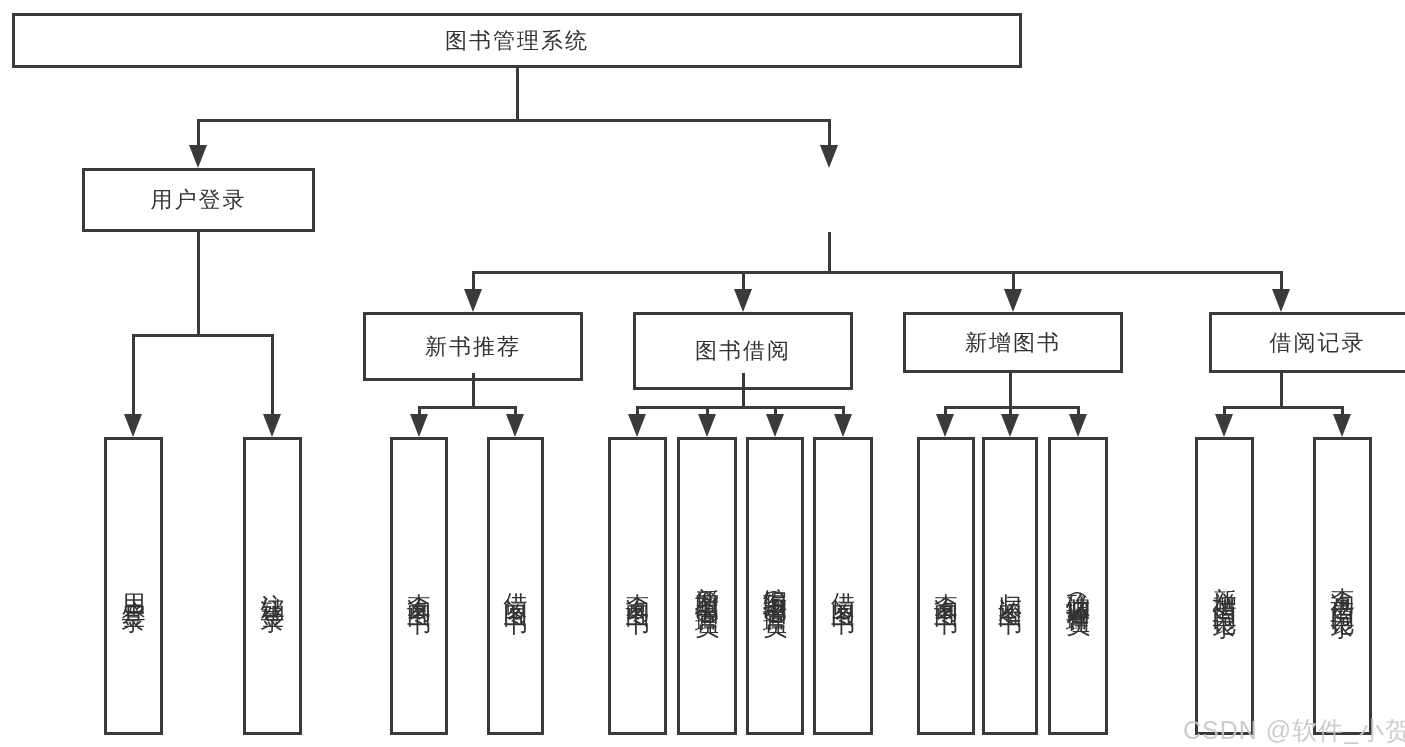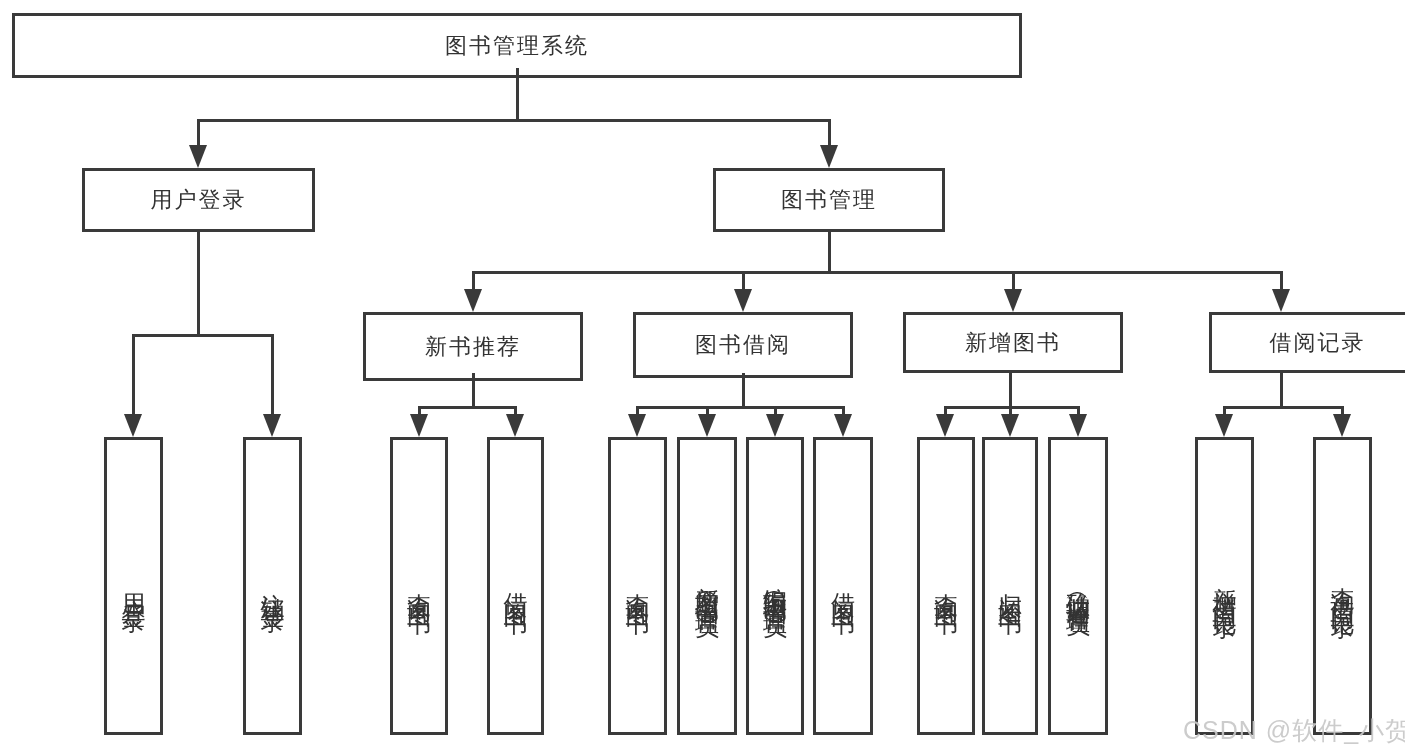--- a/index.html
+++ b/index.html
@@ -59,44 +59,43 @@
     white-space: nowrap;
     z-index: 5;
     letter-spacing: 1px;
   }
 </style>
 </head>
 <body>
 
 <div class="canvas">
 
-  <div class="node h-node" style="left:12px; top:13px; width:1010px; height:65px;">图书管理系统</div>
+  <div class="node h-node" style="left:12px; top:13px; width:1010px; height:55px;">图书管理系统</div>
 
   <div class="line" style="left:516px; top:68px; width:3px; height:53px;"></div>
   <div class="line" style="left:197px; top:119px; width:634px; height:3px;"></div>
   <div class="arrow" style="left:190px; top:119px; height:49px;"></div>
   <div class="arrow" style="left:821px; top:119px; height:49px;"></div>
 
   <div class="node h-node" style="left:82px; top:168px; width:233px; height:64px;">用户登录</div>
-  <div class="node h-node" style="left:713px; top:168px; width:232px; height:64px;">图书管理</div>
 
   <div class="line" style="left:197px; top:232px; width:3px; height:104px;"></div>
   <div class="line" style="left:132px; top:334px; width:142px; height:3px;"></div>
   <div class="arrow" style="left:125px; top:334px; height:103px;"></div>
   <div class="arrow" style="left:264px; top:334px; height:103px;"></div>
 
   <div class="line" style="left:828px; top:232px; width:3px; height:41px;"></div>
   <div class="line" style="left:472px; top:271px; width:811px; height:3px;"></div>
   <div class="arrow" style="left:465px; top:271px; height:41px;"></div>
   <div class="arrow" style="left:735px; top:271px; height:41px;"></div>
   <div class="arrow" style="left:1005px; top:271px; height:41px;"></div>
   <div class="arrow" style="left:1273px; top:271px; height:41px;"></div>
 
   <div class="node h-node" style="left:363px; top:312px; width:220px; height:69px;">新书推荐</div>
-  <div class="node h-node" style="left:633px; top:312px; width:220px; height:66px;">图书借阅</div>
+  <div class="node h-node" style="left:633px; top:312px; width:220px; height:78px;">图书借阅</div>
   <div class="node h-node" style="left:903px; top:312px; width:220px; height:61px;">新增图书</div>
   <div class="node h-node" style="left:1173px; top:312px; width:217px; height:61px;margin-left:36px;">借阅记录</div>
 
   <div class="line" style="left:472px; top:373px; width:3px; height:35px;"></div>
   <div class="line" style="left:418px; top:406px; width:99px; height:3px;"></div>
   <div class="arrow" style="left:411px; top:406px; height:31px;"></div>
   <div class="arrow" style="left:507px; top:406px; height:31px;"></div>
 
   <div class="line" style="left:742px; top:373px; width:3px; height:35px;"></div>
   <div class="line" style="left:636px; top:406px; width:209px; height:3px;"></div>

